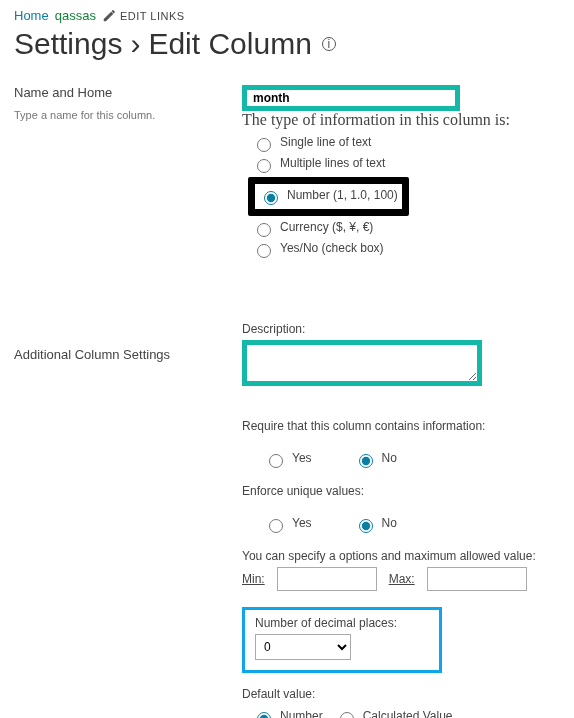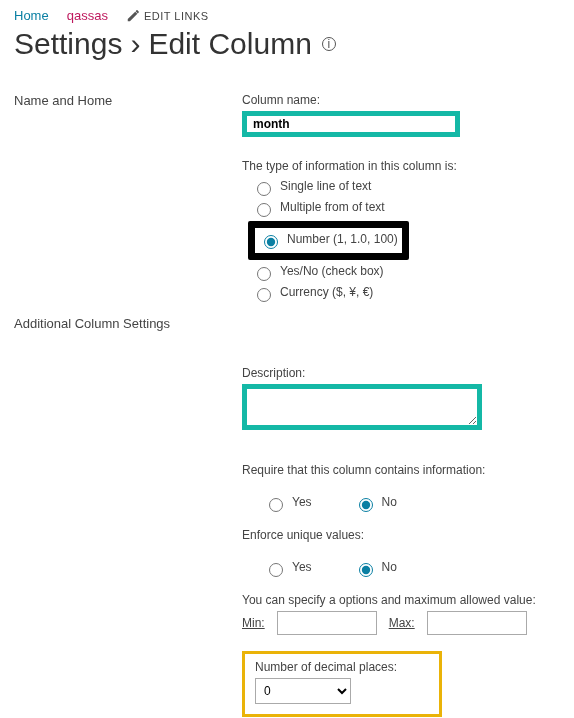--- a/index.html
+++ b/index.html
@@ -7,45 +7,45 @@
     margin: 0;
     font-family: "Segoe UI", Arial, sans-serif;
     font-size: 12px;
     color: #444;
     background: #fff;
     width: 574px;
   }
   .topnav {
     display: flex;
     align-items: center;
-    gap: 18px;
+    gap: 6px;
     padding: 8px 14px 4px 14px;
   }
   .topnav .home {
     color: #0a7fa3;
     font-size: 13px;
   }
   .topnav .crumb {
-    color: #be185d;
+    color: #15803d;
     font-size: 13px;
   }
   .topnav .edit-links {
     display: flex;
     align-items: center;
     gap: 4px;
     color: #444;
     font-size: 11px;
     letter-spacing: 0.5px;
   }
   .topnav .edit-links svg { width: 14px; height: 14px; }
   h1.page-title {
     font-weight: 200;
     font-size: 30px;
     color: #333;
-    margin: 0 0 22px 14px;
+    margin: 0 0 14px 14px;
     display: flex;
     align-items: center;
     gap: 6px;
   }
   h1.page-title .sep {
     font-weight: 200;
     margin: 0 2px;
   }
   h1.page-title .info-icon {
     font-size: 12px;
@@ -100,21 +100,21 @@
   textarea.txt { width: 240px; height: 46px; resize: both; }
   .radio-group { margin: 6px 0 0 10px; }
   .radio-row {
     display: flex;
     align-items: flex-start;
     gap: 6px;
     font-size: 12px;
     color: #444;
     margin: 4px 0;
   }
-  .type-prompt { margin-top: 22px; font-size: 12px; }
+  .type-prompt { font-size: 16px; font-family: Liberation Serif, serif; }
   .inline-radios {
     display: flex;
     gap: 18px;
     margin: 6px 0 4px 10px;
   }
   .inline-radios .radio-row { margin: 12px; }
   input[type=radio] {
     accent-color: #0a7fa3;
     width: 14px;
     height: 14px;
@@ -144,21 +144,21 @@
   .minmax-row label { font-size: 12px; }
   select.sel {
     border: 1px solid #aaa;
     background: #fff;
     font-size: 12px;
     height: 26px;
     padding: 2px 4px;
     width: 96px;
   }
   .decimal-highlight {
-    border: 3px solid #eab308;
+    border: 3px solid #0ea5e9;
     padding: 6px 10px 10px 10px;
     width: 200px;
     margin-top: 16px;
   }
   .default-value-row {
     display: flex;
     gap: 12px;
     margin: 4px 0 4px 10px;
   }
   .mt8 { margin-top: 8px; }
@@ -182,53 +182,53 @@
   <span>Settings</span>
   <span class="sep">›</span>
   <span>Edit Column</span>
   <span class="info-icon">i</span>
 </h1>
 
 <div class="form-area">
 
   <div class="left-col">
     <div class="section-title">Name and Home</div>
+    <div class="section-help">Type a name for this column.</div>
 
     <div style="height:200px"></div>
 
     <div class="section-title">Additional Column Settings</div>
   </div>
 
   <div class="right-col">
-    <div class="field-label">Column name:</div>
     <input type="text" class="txt" value="month" style="">
 
     <div class="type-prompt">The type of information in this column is:</div>
     <div class="radio-group">
       <label class="radio-row">
           <input type="radio" name="coltype" style="">
           <span>Single line of text</span>
         </label>
       <label class="radio-row">
           <input type="radio" name="coltype" style="">
-          <span>Multiple from of text</span>
+          <span>Multiple lines of text</span>
         </label>
       <span class="highlight-box">
         <label class="radio-row">
             <input type="radio" name="coltype" checked="" style="">
             <span>Number (1, 1.0, 100)</span>
           </label>
       </span>
       <label class="radio-row">
           <input type="radio" name="coltype" style="">
+          <span>Currency ($, ¥, €)</span>
+        </label>
+      <label class="radio-row">
+          <input type="radio" name="coltype" style="">
           <span>Yes/No (check box)</span>
-        </label>
-      <label class="radio-row">
-          <input type="radio" name="coltype" style="">
-          <span>Currency ($, ¥, €)</span>
         </label>
     </div>
 
     <div class="spacer-md"></div>
 
     <div class="field-label">Description:</div>
     <textarea class="txt" style=""></textarea>
 
     <div class="field-label mt8 mt4" style="margin-top:30px">Require that this column contains information:</div>
     <div class="inline-radios">

